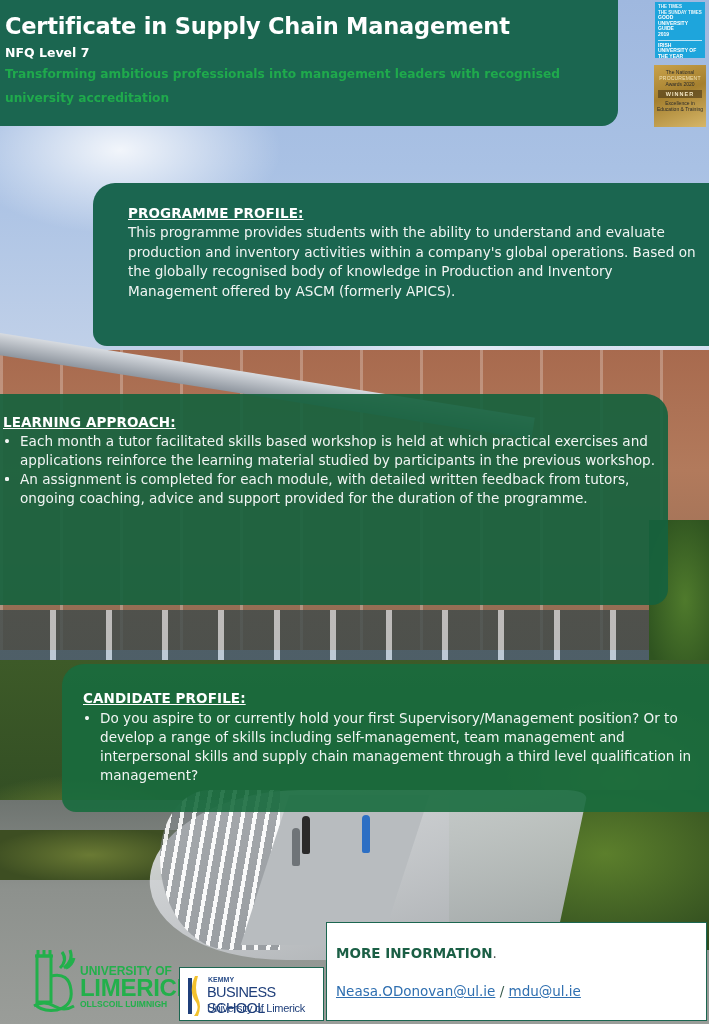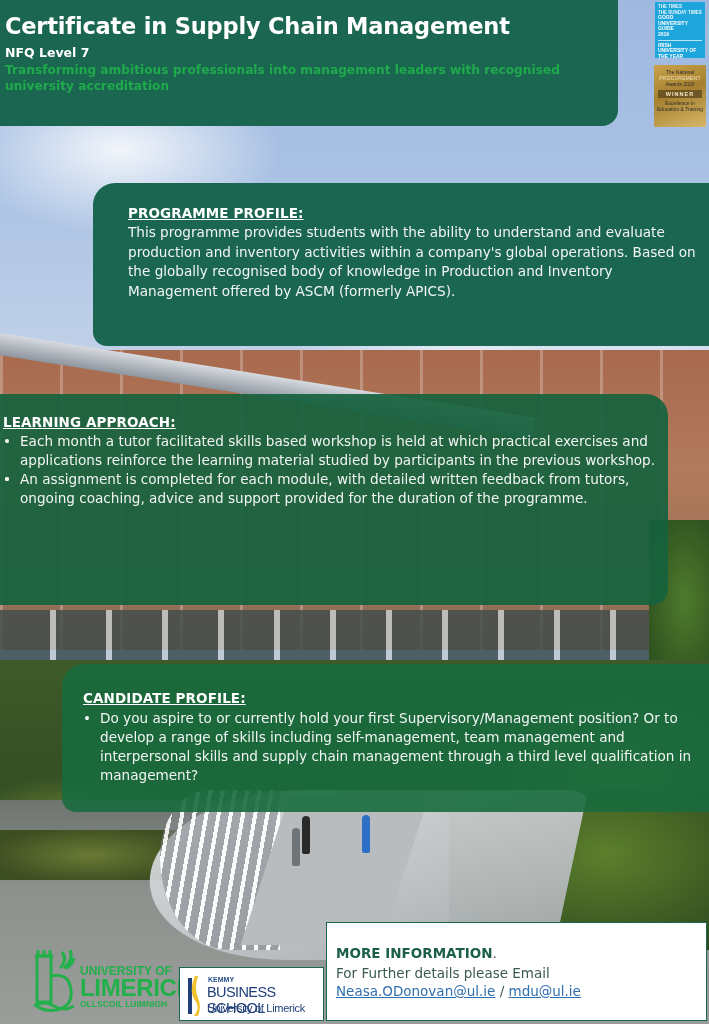--- a/index.html
+++ b/index.html
@@ -90,21 +90,21 @@
   .title {
     position: absolute; left: 5px; top: 13px;
     font-size: 22.5px; font-weight: bold; letter-spacing: -0.2px; white-space: nowrap;
   }
   .subtitle {
     position: absolute; left: 5px; top: 45px;
     font-size: 12.5px; font-weight: bold;
   }
   .tagline {
     position: absolute; left: 5px; top: 62px; width: 600px;
-    font-size: 12.2px; font-weight: bold; line-height: 16px; color: #1faa4c;
+    font-size: 12.2px; font-weight: bold; line-height: 24px; color: #1faa4c;
   }
 
   .programme-panel {
     left: 93px; top: 183px; width: 616px; height: 163px;
     border-radius: 22px 0 0 14px;
     background: #1b6650;
     padding-left: 42px;
   }
   .section-head {
     font-weight: bold; text-decoration: underline; font-size: 13.5px; letter-spacing: 0.1px;
@@ -247,21 +247,20 @@
 
 <div class="panel candidate-panel">
   <div class="section-head cand-head">CANDIDATE PROFILE:</div>
   <ul class="bullets cand-list">
     <li><span class="dot">•</span><span>Do you aspire to or currently hold your first Supervisory/Management position? Or to develop a range of skills including self-management, team management and interpersonal skills and supply chain management through a third level qualification in management?</span></li>
   </ul>
 </div>
 
 <div class="info-panel">
   <div class="info-head"><span>MORE INFORMATION</span><span class="period">.</span></div>
-  <div class="info-text">For Further details please Email</div>
   <div class="info-links">
     <a>Neasa.ODonovan@ul.ie</a><span> / </span><a>mdu@ul.ie</a>
   </div>
 </div>
 
 <div class="ul-logo">
   <svg width="46" height="70" viewBox="0 0 46 70">
     <g fill="none" stroke="#22b04b" stroke-width="3">
       <rect x="5" y="10" width="14" height="46"></rect>
       <path d="M3 10 h18 M6 4 v6 M12 4 v6 M18 4 v6"></path>

